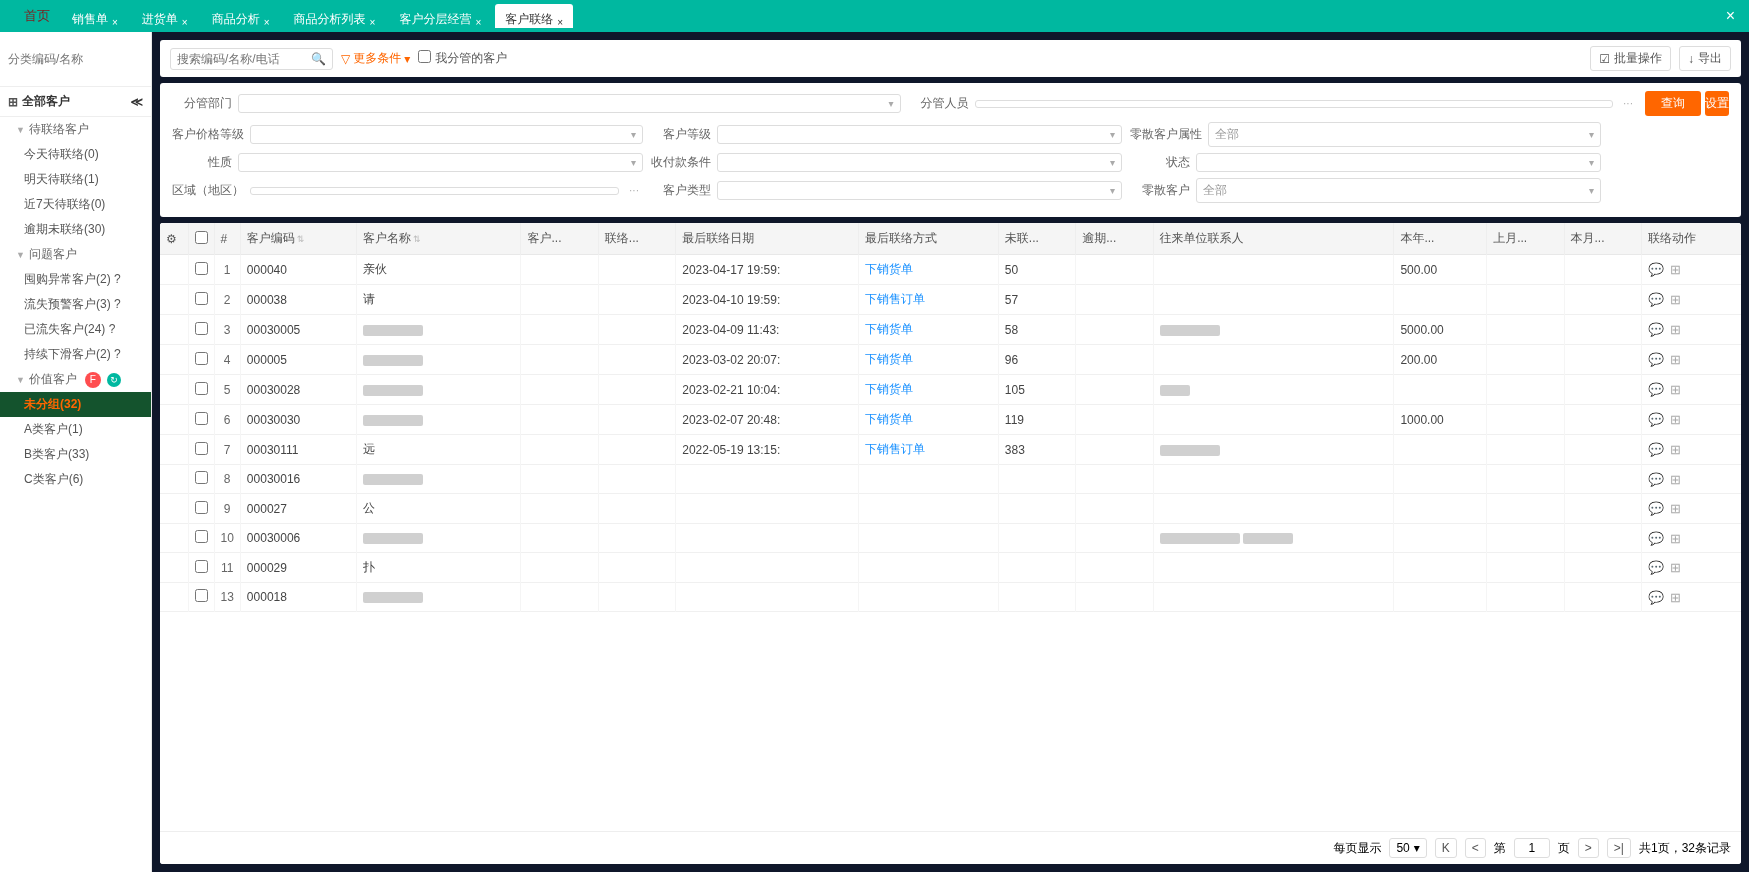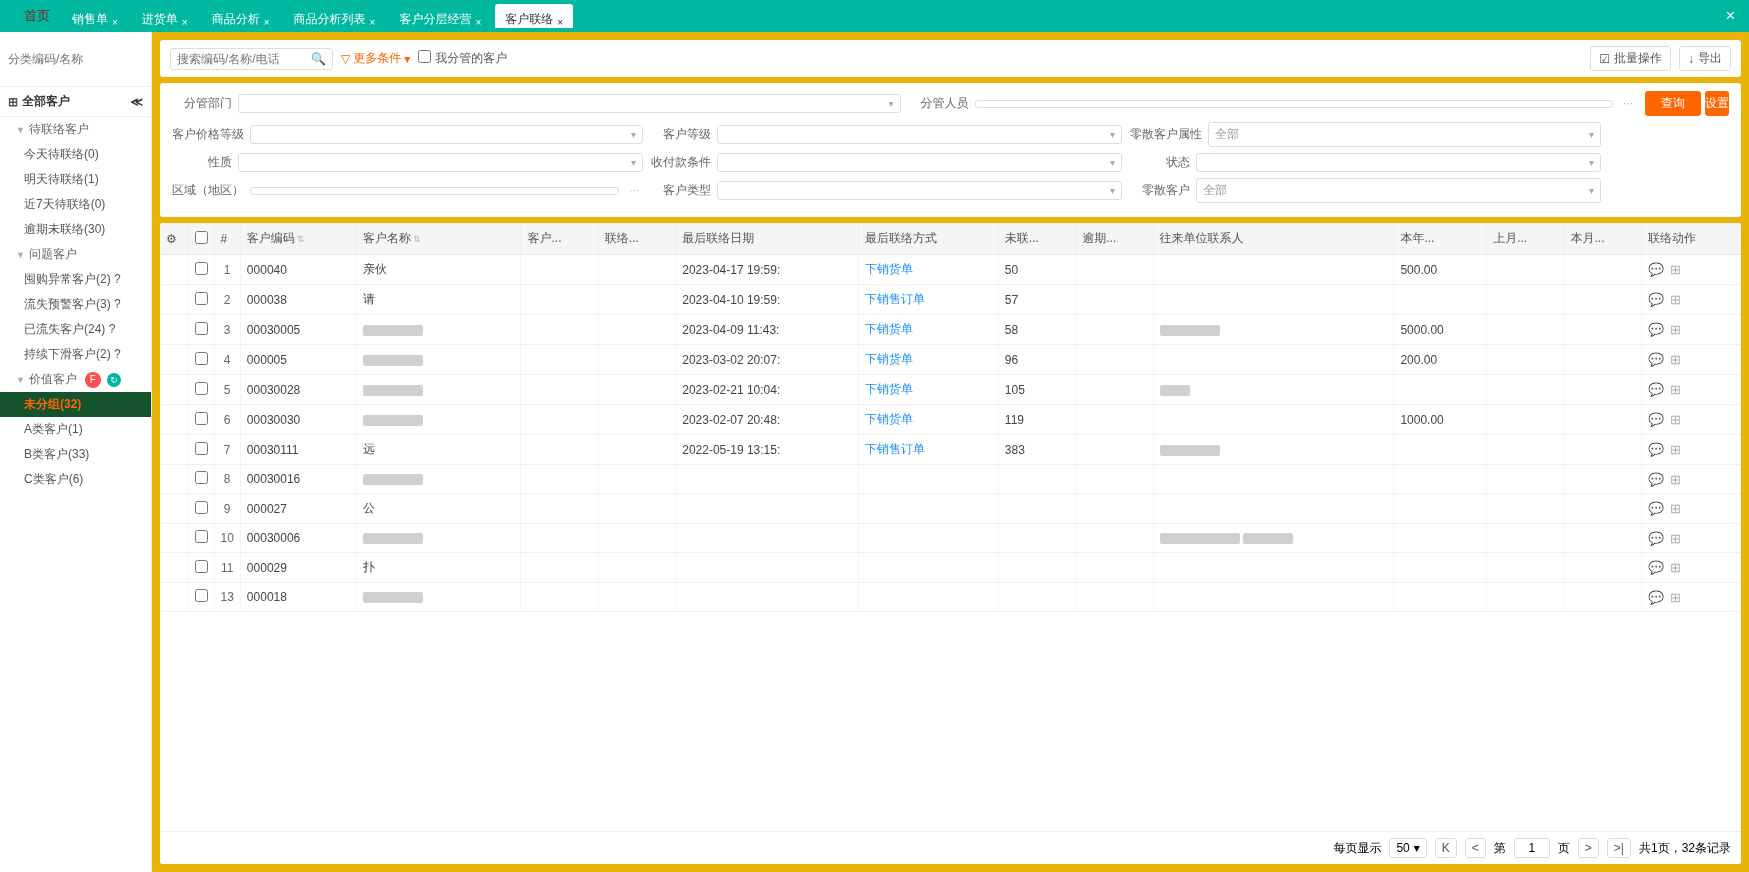--- a/index.html
+++ b/index.html
@@ -77,21 +77,21 @@
       cursor: pointer;
     }
     .sidebar-item.active { background: #14532d; color: #ff6600; font-weight: bold; }
 
     
     .content-area {
       flex: 1;
       display: flex;
       flex-direction: column;
       overflow: hidden;
-      background: #eab308;
+      background: #0f172a;
       padding: 8px;
       gap: 6px;
     }
 
     
     .filter-bar {
       display: flex;
       align-items: center;
       gap: 8px;
       background: #fff;

